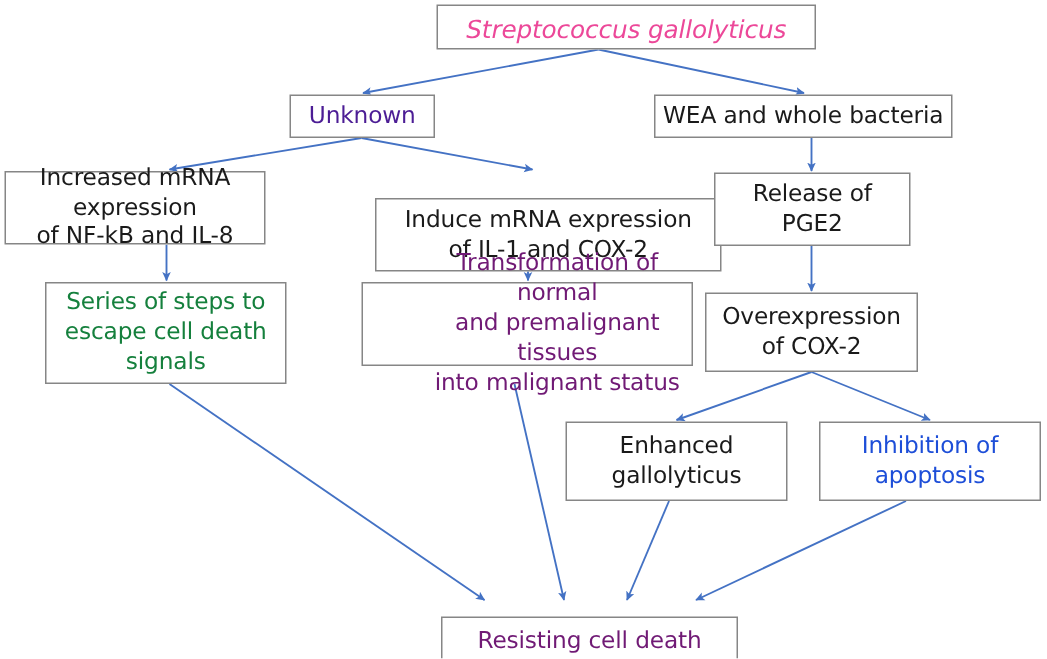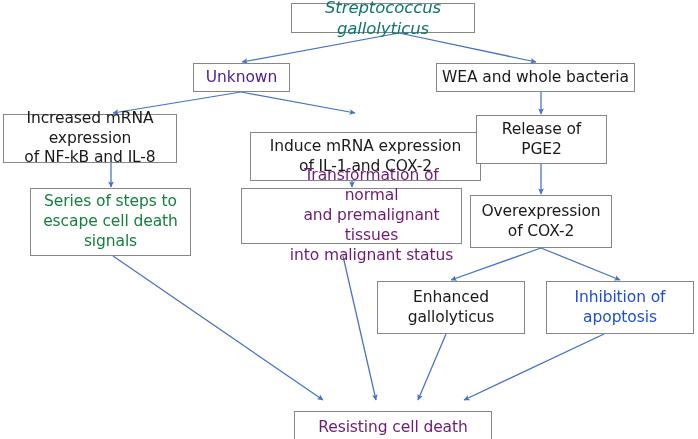--- a/index.html
+++ b/index.html
@@ -69,21 +69,21 @@
       <polyline points="352,163 352,187" fill="none" stroke="#4472c4" stroke-width="1.25" marker-end="url(#arrowhead)"></polyline>
       <polyline points="541,164 541,194" fill="none" stroke="#4472c4" stroke-width="1.25" marker-end="url(#arrowhead)"></polyline>
       <polyline points="541,248 451,280" fill="none" stroke="#4472c4" stroke-width="1.25" marker-end="url(#arrowhead)"></polyline>
       <polyline points="541,248 620,280" fill="none" stroke="#4472c4" stroke-width="1.25" marker-end="url(#arrowhead)"></polyline>
       <polyline points="113,256 323,400" fill="none" stroke="#4472c4" stroke-width="1.25" marker-end="url(#arrowhead)"></polyline>
       <polyline points="343,256 376,400" fill="none" stroke="#4472c4" stroke-width="1.25" marker-end="url(#arrowhead)"></polyline>
       <polyline points="446,334 418,400" fill="none" stroke="#4472c4" stroke-width="1.25" marker-end="url(#arrowhead)"></polyline>
       <polyline points="604,334 464,400" fill="none" stroke="#4472c4" stroke-width="1.25" marker-end="url(#arrowhead)"></polyline>
     </svg>
   <div id="nodes">
-      <div class="node italic" style="left: 291px; top: 3px; width: 184px; height: 30px; border-color: rgb(134, 134, 134); color: #0f766e;">
+      <div class="node italic" style="left: 291px; top: 3px; width: 253px; height: 30px; border-color: rgb(134, 134, 134); color: #ec4899; align-items: flex-end;">
         <span class="label">Streptococcus gallolyticus</span>
       </div>
       <div class="node" style="left: 193px; top: 63px; width: 97px; height: 29px; border-color: rgb(134, 134, 134); color: #4c1d95;">
         <span class="label">Unknown</span>
       </div>
       <div class="node" style="left: 436px; top: 63px; width: 199px; height: 29px; border-color: rgb(134, 134, 134); color: rgb(26, 26, 26);">
         <span class="label">WEA and whole bacteria</span>
       </div>
       <div class="node" style="left: 3px; top: 114px; width: 174px; height: 49px; border-color: rgb(134, 134, 134); color: rgb(26, 26, 26);">
         <span class="label">Increased mRNA expression

